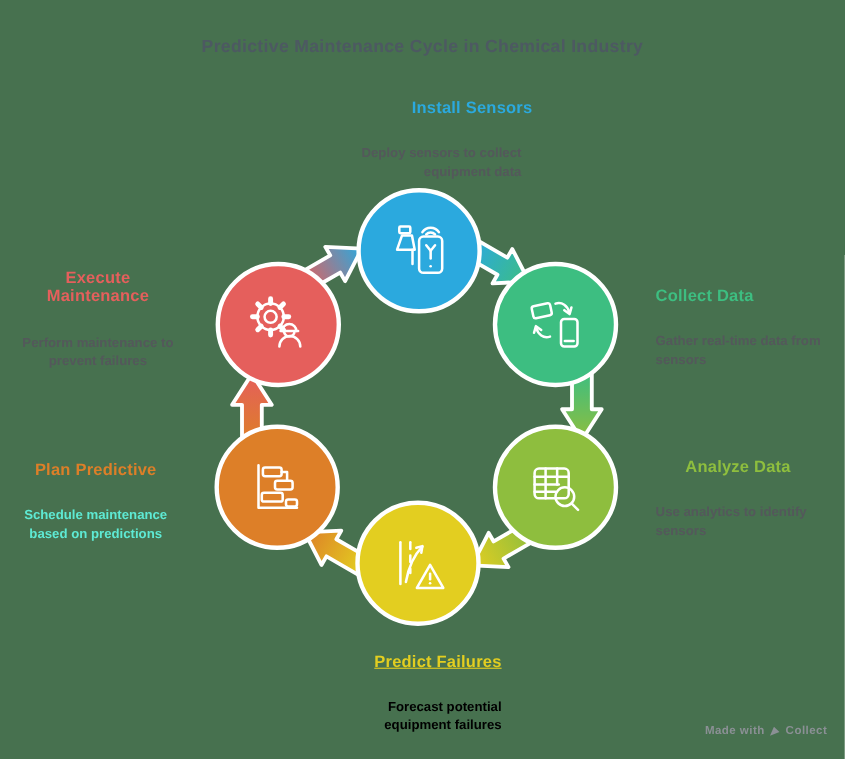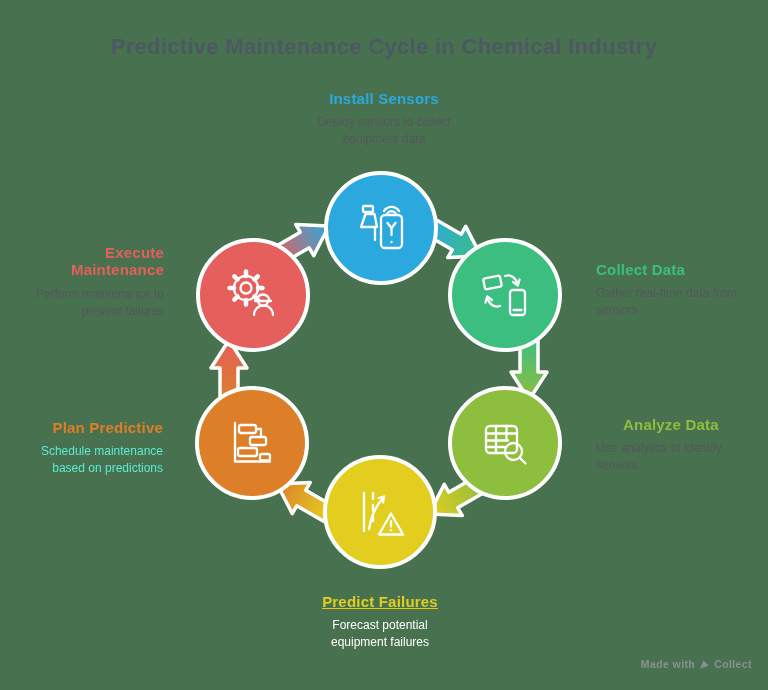--- a/index.html
+++ b/index.html
@@ -6,41 +6,41 @@
   .canvas{
     position:relative;
     width:768px;height:690px;
     overflow:hidden;
     font-family:"Liberation Sans", sans-serif;
   }
   .page-title{
     position:absolute;
     top:34px;left:0;width:768px;
     text-align:center;
-    font-size:22px;
+    font-size:16px;
     font-weight:700;
     letter-spacing:.3px;
   }
   .diagram-svg{position:absolute;left:0;top:0;}
   .step-text{position:absolute;}
   .step-label{
     font-size:15px;
     font-weight:700;
     line-height:17px;
     letter-spacing:.2px;
   }
   .step-desc{
-    margin-top:7px;
+    margin-top:24px;
     font-size:12px;
-    font-weight:400;
+    font-weight:700;
     line-height:17px;
   }
-  .t-center{text-align:center;}
+  .t-center{text-align:right;}
   .t-left{text-align:left;}
-  .t-right{text-align:right;}
+  .t-right{text-align:center;}
   .label-narrow{display:inline-block;max-width:112px;}
   .watermark{
     position:absolute;
     right:16px;bottom:20px;
     font-size:10.5px;
     letter-spacing:.4px;
     display:flex;align-items:center;gap:4px;
     font-weight:700;
   }
   .watermark svg{display:block;}
@@ -183,21 +183,21 @@
     <div class="step-desc" style="color: rgb(84, 88, 91);">Gather real-time data from sensors</div>
   </div>
 
   <div class="step-text t-left" style="left:596px;top:416px;width:170px;">
     <div class="step-label" style="color: rgb(142, 190, 62); margin-left: 27px;">Analyze Data</div>
     <div class="step-desc" style="color: rgb(84, 88, 91);">Use analytics to identify sensors</div>
   </div>
 
   <div class="step-text t-center" style="left:304px;top:593px;width:152px;">
     <div class="step-label" style="color: rgb(227, 206, 32); text-decoration: underline;">Predict Failures</div>
-    <div class="step-desc" style="color: #ffffff;">Forecast potential equipment failures</div>
+    <div class="step-desc" style="color: #000000;">Forecast potential equipment failures</div>
   </div>
 
   <div class="step-text t-right" style="right:605px;top:419px;width:152px;">
     <div class="step-label" style="color: rgb(221, 127, 40);">Plan Predictive</div>
     <div class="step-desc" style="color: #5eead4;">Schedule maintenance based on predictions</div>
   </div>
 
   <div class="step-text t-right" style="right:604px;top:244px;width:150px;">
     <div class="step-label label-narrow" style="color: rgb(229, 95, 92);">Execute Maintenance</div>
     <div class="step-desc" style="color: rgb(84, 88, 91);">Perform maintenance to prevent failures</div>

